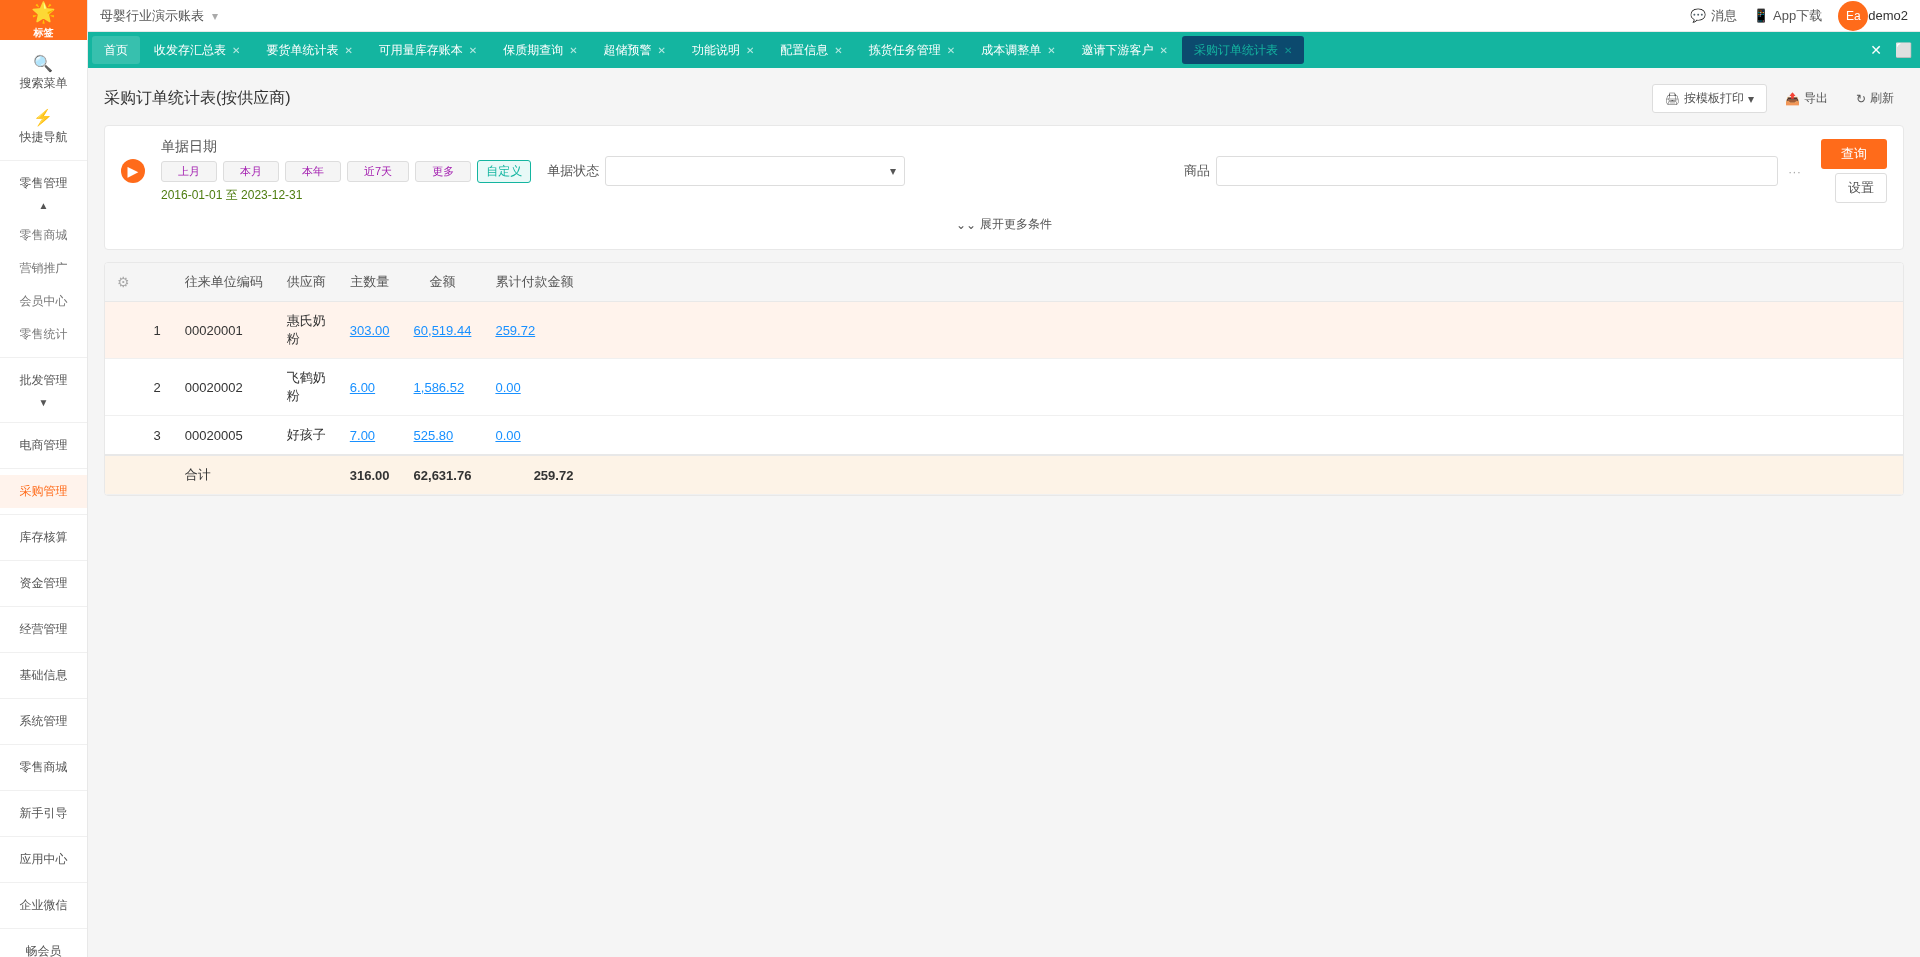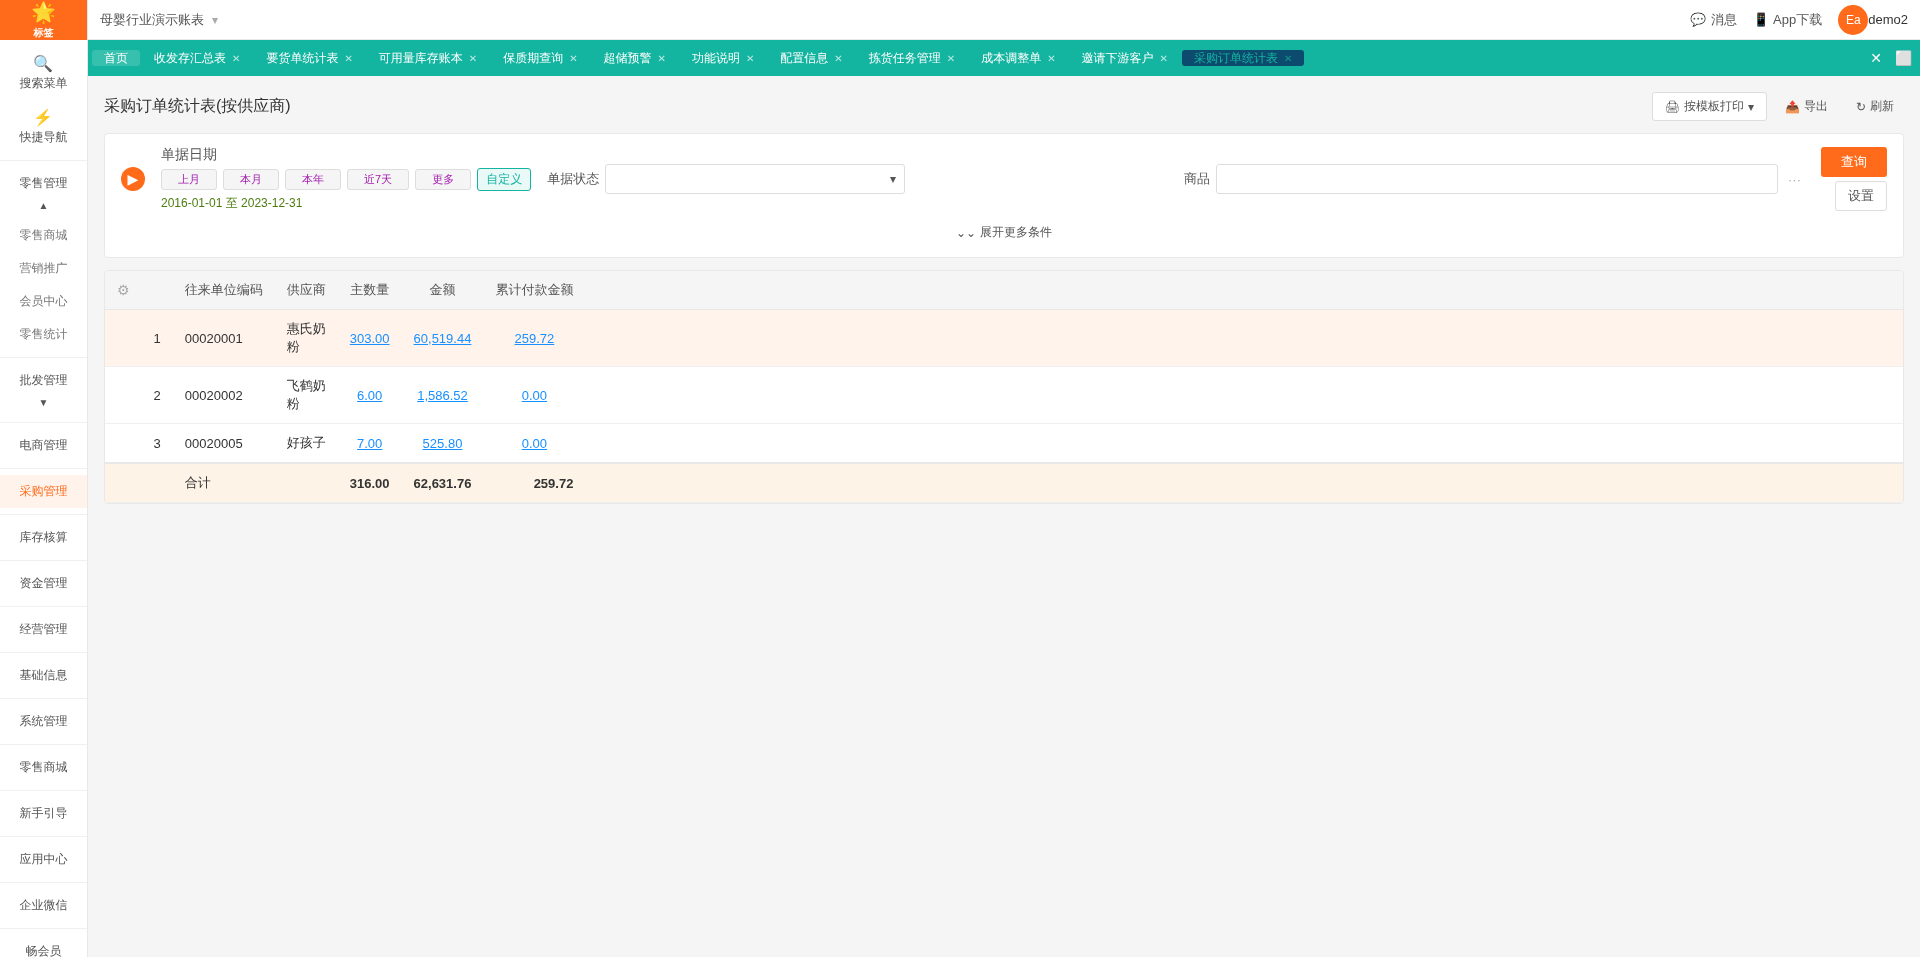--- a/index.html
+++ b/index.html
@@ -14,34 +14,34 @@
     .sidebar-item { padding: 8px 4px; text-align: center; color: #555; font-size: 12px; cursor: pointer; display: flex; flex-direction: column; align-items: center; }
     .sidebar-item.active { color: #ff6b1a; background: #fff3ec; }
     .sidebar-item-icon { font-size: 16px; margin-bottom: 2px; }
     .sidebar-expand { display: flex; align-items: center; justify-content: center; gap: 8px; }
     .sidebar-expand-arrow { font-size: 10px; }
 
     
     .main { flex: 1; display: flex; flex-direction: column; height: 957px; overflow: hidden; }
 
     
-    .topbar { height: 40px; background: #fff; border-bottom: 1px solid #e8e8e8; display: flex; align-items: center; justify-content: space-between; padding: 0 12px; }
+    .topbar { height: 32px; background: #fff; border-bottom: 1px solid #e8e8e8; display: flex; align-items: center; justify-content: space-between; padding: 0 12px; }
     .topbar-left { display: flex; align-items: center; gap: 8px; }
     .topbar-title { font-size: 13px; color: #555; }
     .topbar-arrow { color: #aaa; font-size: 12px; cursor: pointer; }
     .topbar-right { display: flex; align-items: center; gap: 16px; }
     .topbar-msg { display: flex; align-items: center; gap: 4px; color: #555; font-size: 13px; cursor: pointer; }
     .topbar-app { display: flex; align-items: center; gap: 4px; color: #555; font-size: 13px; cursor: pointer; }
     .topbar-user { display: flex; align-items: center; cursor: pointer; }
     .topbar-avatar { width: 30px; height: 30px; border-radius: 50%; background: #ff6b1a; display: flex; align-items: center; justify-content: center; color: #fff; font-size: 12px; }
     .topbar-username { font-size: 13px; color: #333; }
 
     
     .tabbar { height: 36px; background: #14b5a0; display: flex; align-items: center; padding: 0 4px; gap: 2px; overflow: hidden; }
-    .tab-item { height: 16px; padding: 0 12px; border-radius: 3px; display: flex; align-items: center; gap: 6px; font-size: 12px; color: #fff; cursor: pointer; white-space: nowrap; background: transparent; }
+    .tab-item { height: 28px; padding: 0 12px; border-radius: 3px; display: flex; align-items: center; gap: 6px; font-size: 12px; color: #fff; cursor: pointer; white-space: nowrap; background: transparent; }
     .tab-item.active { background: #0c4a6e; color: #14b5a0; align-items: center; }
     .tab-item.home { background: rgba(255,255,255,0.15); }
     .tab-close { font-size: 10px; color: inherit; opacity: 0.7; }
     .tab-actions { margin-left: auto; display: flex; align-items: center; gap: 4px; }
     .tab-action-btn { width: 24px; height: 24px; display: flex; align-items: center; justify-content: center; color: #fff; cursor: pointer; border-radius: 3px; font-size: 14px; }
 
     
     .page-content { flex: 1; overflow: auto; padding: 16px; background: #f5f5f5; }
 
     
@@ -70,21 +70,21 @@
     .filter-actions-col { display: flex; flex-direction: column; align-items: flex-end; }
     .expand-row { display: flex; justify-content: center; margin-top: 8px; }
     .expand-btn { color: #555; font-size: 12px; cursor: pointer; display: flex; align-items: center; gap: 4px; padding: 4px 12px; }
 
     
     .table-container { background: #fff; border-radius: 4px; border: 1px solid #e8e8e8; overflow: hidden; }
     .data-table { width: 100%; border-collapse: collapse; }
     .data-table th { background: #f5f5f5; padding: 10px 12px; text-align: left; color: #555; font-size: 13px; font-weight: 500; border-bottom: 1px solid #e8e8e8; white-space: nowrap; }
     .data-table th.center { text-align: center; }
     .data-table td { padding: 10px 12px; color: #333; font-size: 13px; border-bottom: 1px solid #f0f0f0; }
-    .data-table td.number { text-align: center; color: #1890ff; text-decoration: underline; cursor: pointer; }
+    .data-table td.number { text-align: left; color: #1890ff; text-decoration: underline; cursor: pointer; }
     .data-table td.center { text-align: center; }
     .data-table tr.highlighted { background: #fff3ec; }
     .col-settings { width: 30px; text-align: center; }
     .settings-icon { color: #aaa; cursor: pointer; font-size: 14px; }
     .footer-row td { background: #fdf3e7; font-weight: 500; border-top: 2px solid #e8e8e8; }
     .footer-row td.number { color: #333; text-decoration: none; }
 
     
     ::-webkit-scrollbar { width: 6px; height: 6px; }
     ::-webkit-scrollbar-track { background: #f1f1f1; }

